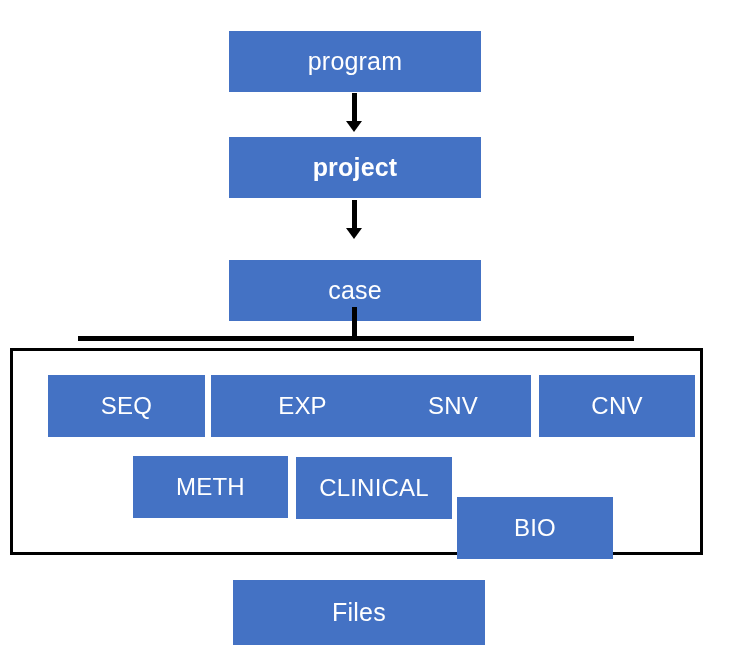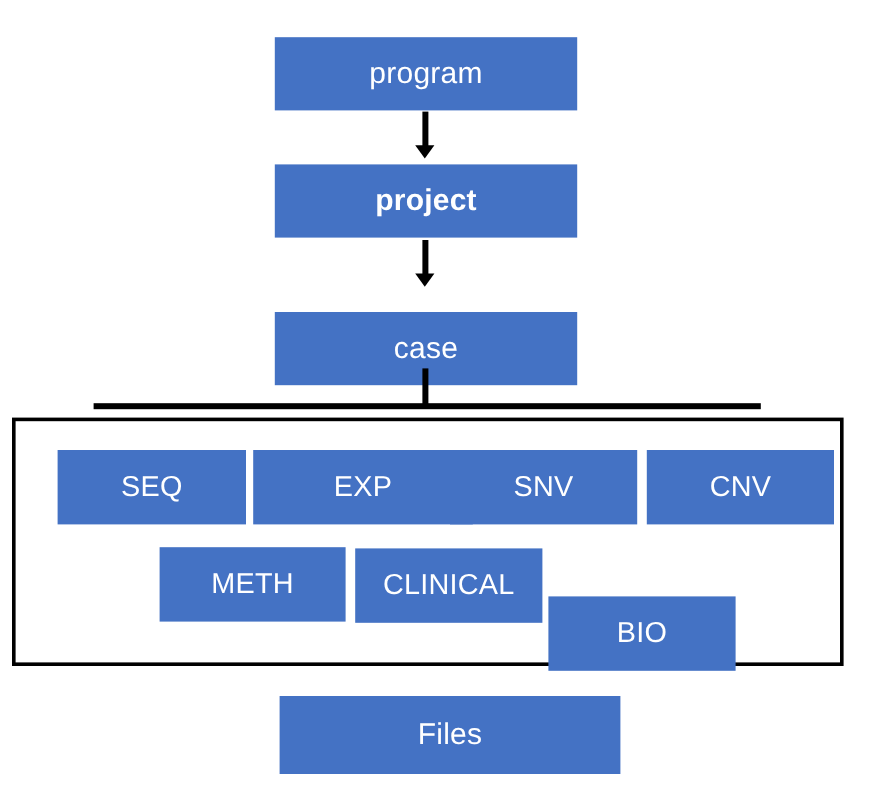--- a/index.html
+++ b/index.html
@@ -103,21 +103,21 @@
   #entity-snv  { left: 375px; top: 375px; width: 156px; }
   #entity-cnv  { left: 539px; top: 375px; width: 156px; }
   
   #entity-meth     { left: 133px; top: 456px; width: 155px; }
   #entity-clinical { left: 296px; top: 457px; width: 156px; }
   #entity-bio      { left: 457px; top: 457px; width: 156px; margin-top: 40px; }
 
   #node-files {
     left: 233px;
     top: 580px;
-    width: 284px;
+    width: 252px;
     height: 65px;
   }
 </style>
 </head>
 <body>
 
 <div id="canvas">
 
   <div class="node node-tier" id="node-program">program</div>
 

